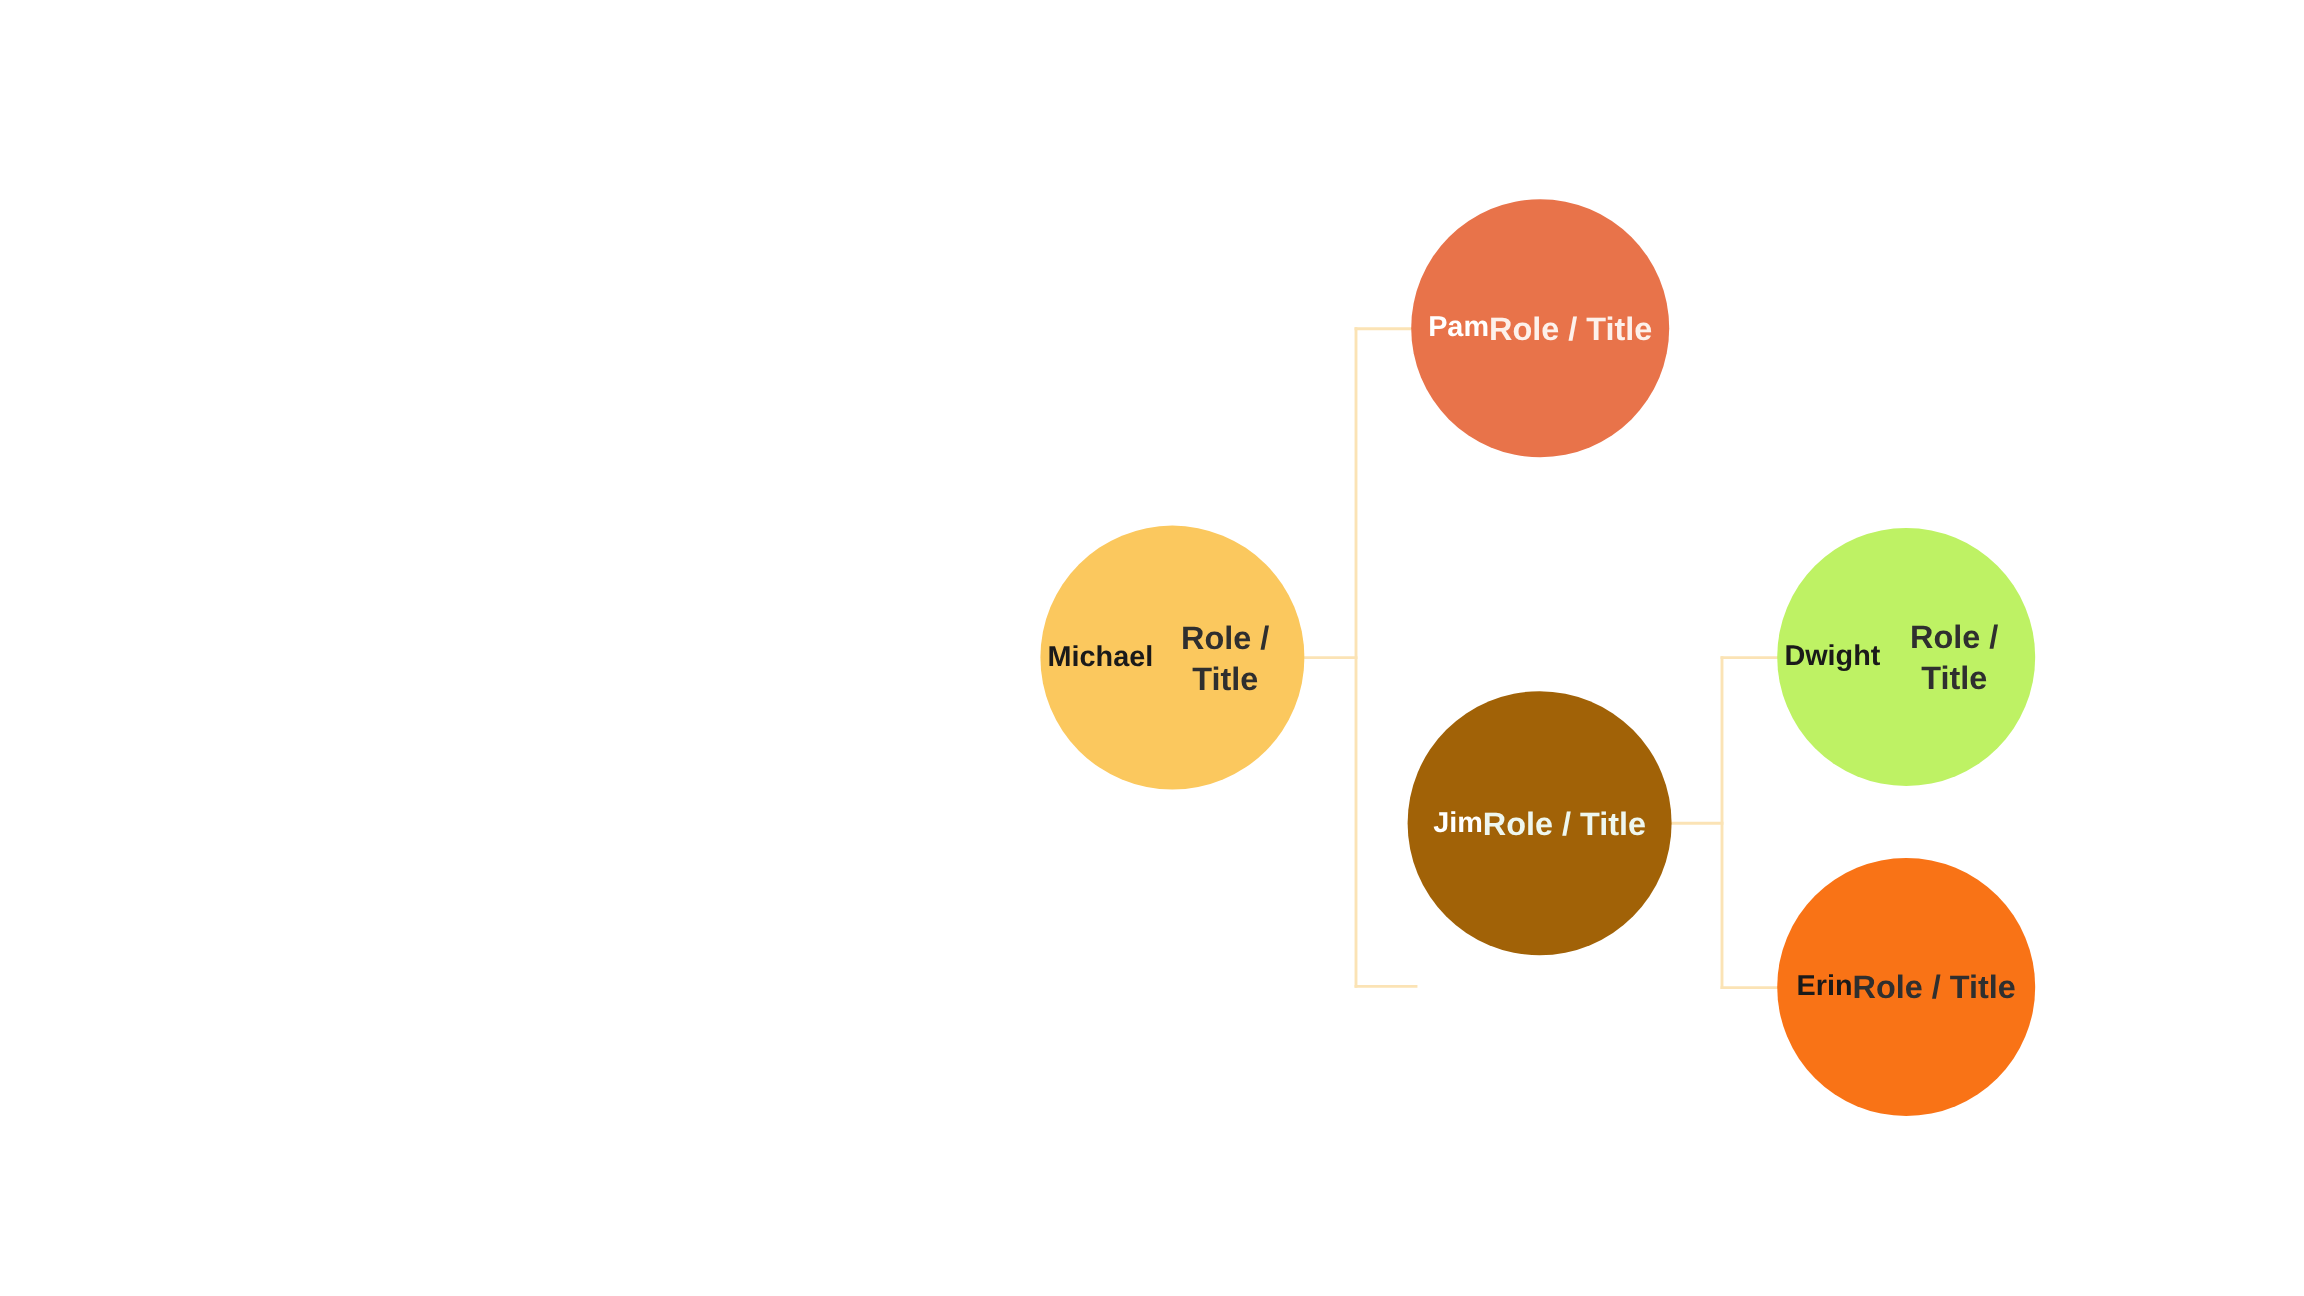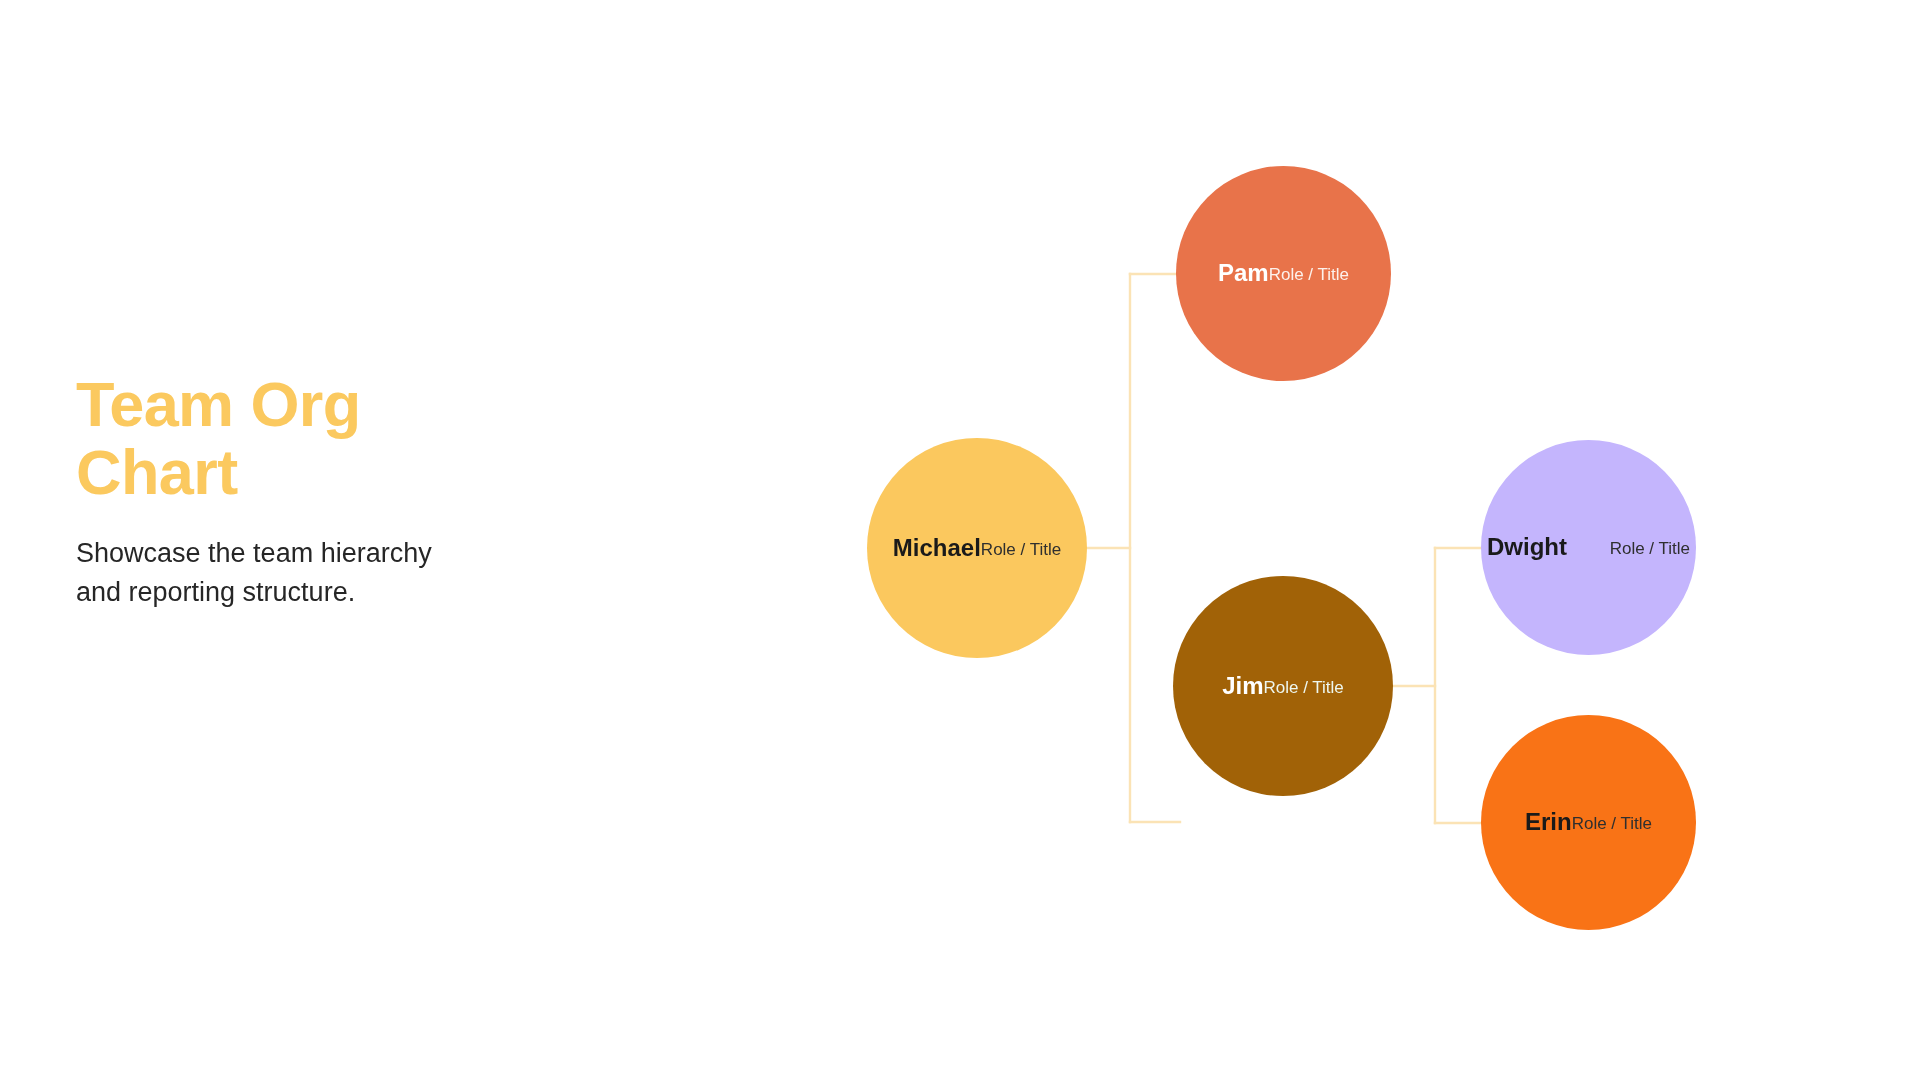--- a/index.html
+++ b/index.html
@@ -77,49 +77,44 @@
     text-align: center;
     padding: 6px;
   }
   .node-name {
     font-size: 24px;
     font-weight: 700;
     line-height: 1.2;
     margin: 0;
   }
   .node-role {
-    font-size: 17px;
-    font-weight: 400;
+    font-size: 27px;
+    font-weight: 700;
     line-height: 1.25;
     margin: 3px 0 0 0;
   }
 
   
   .node.n-michael { background: #FBC85E; }
   .node.n-pam     { background: #E8734A; }
   .node.n-jim     { background: #a16207; }
-  .node.n-dwight  { background: #c4b5fd; justify-content: space-between; }
+  .node.n-dwight  { background: #bef264; justify-content: space-between; }
   .node.n-erin    { background: #f97316; }
 
   .txt-dark  { color: #1a1a1a; }
   .txt-dark .node-role { color: #2f2f2f; }
   .txt-light { color: #ffffff; }
   .txt-light .node-role { color: #fdf1eb; }
   .node.n-jim .node-role { color: #eef7ef; }
 </style>
 </head>
 <body>
 
 <div id="slide">
 
-  <div class="text-col">
-    <h1 class="slide-title">Team Org
-Chart</h1>
-    <p class="slide-subtitle">Showcase the team hierarchy and reporting structure.</p>
-  </div>
 
   <div class="chart-area">
 
     <svg class="connector-layer" viewBox="0 0 1920 1080" width="1920" height="1080">
       <g fill="none" stroke="#FBE3B5" stroke-width="2.4" stroke-linecap="square">
 
         <path d="M 1088 548 H 1130"></path>
         <path d="M 1130 274 V 822"></path>
         <path d="M 1130 274 H 1178"></path>
         <path d="M 1130 822 H 1180"></path>

